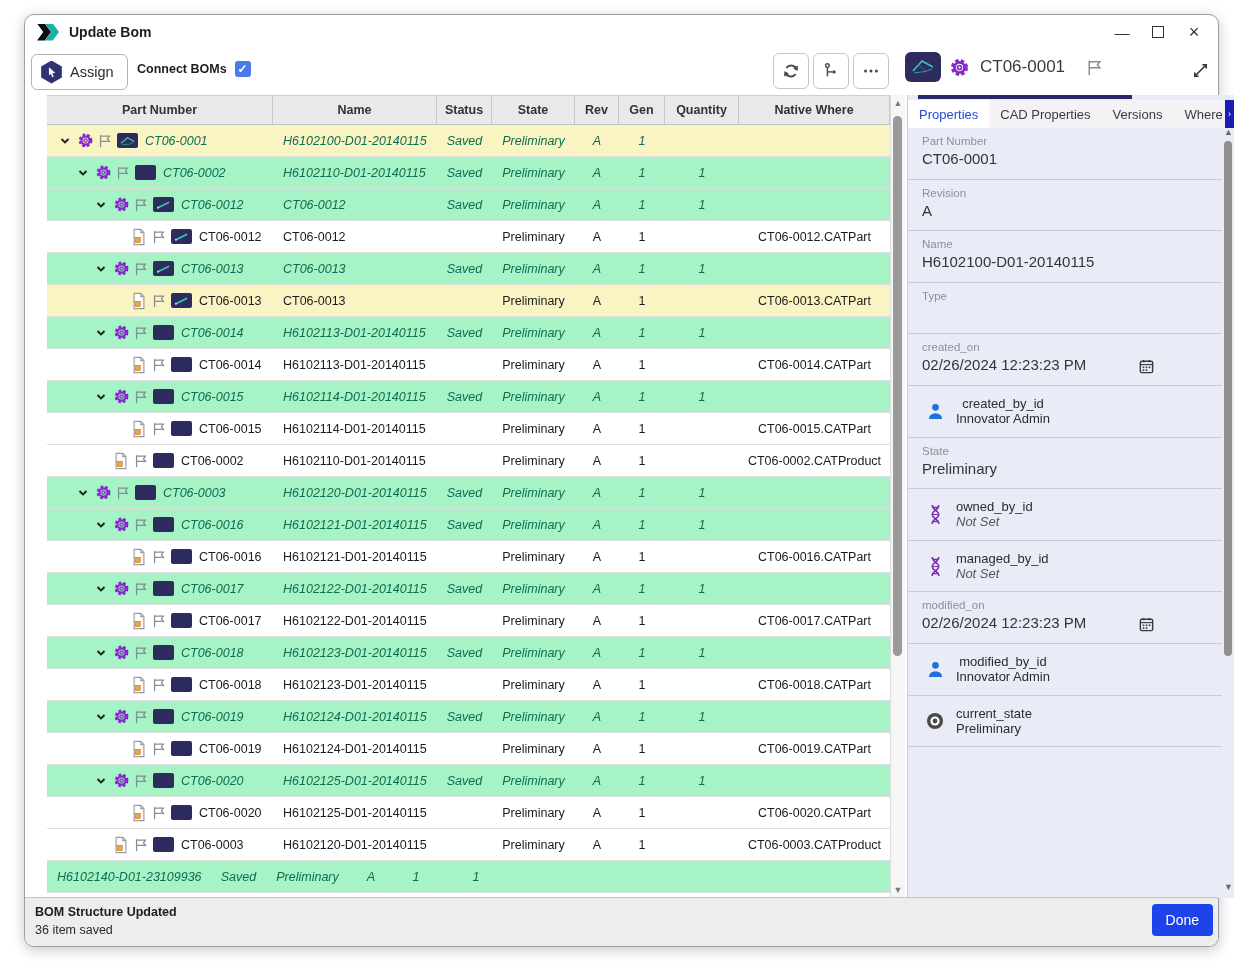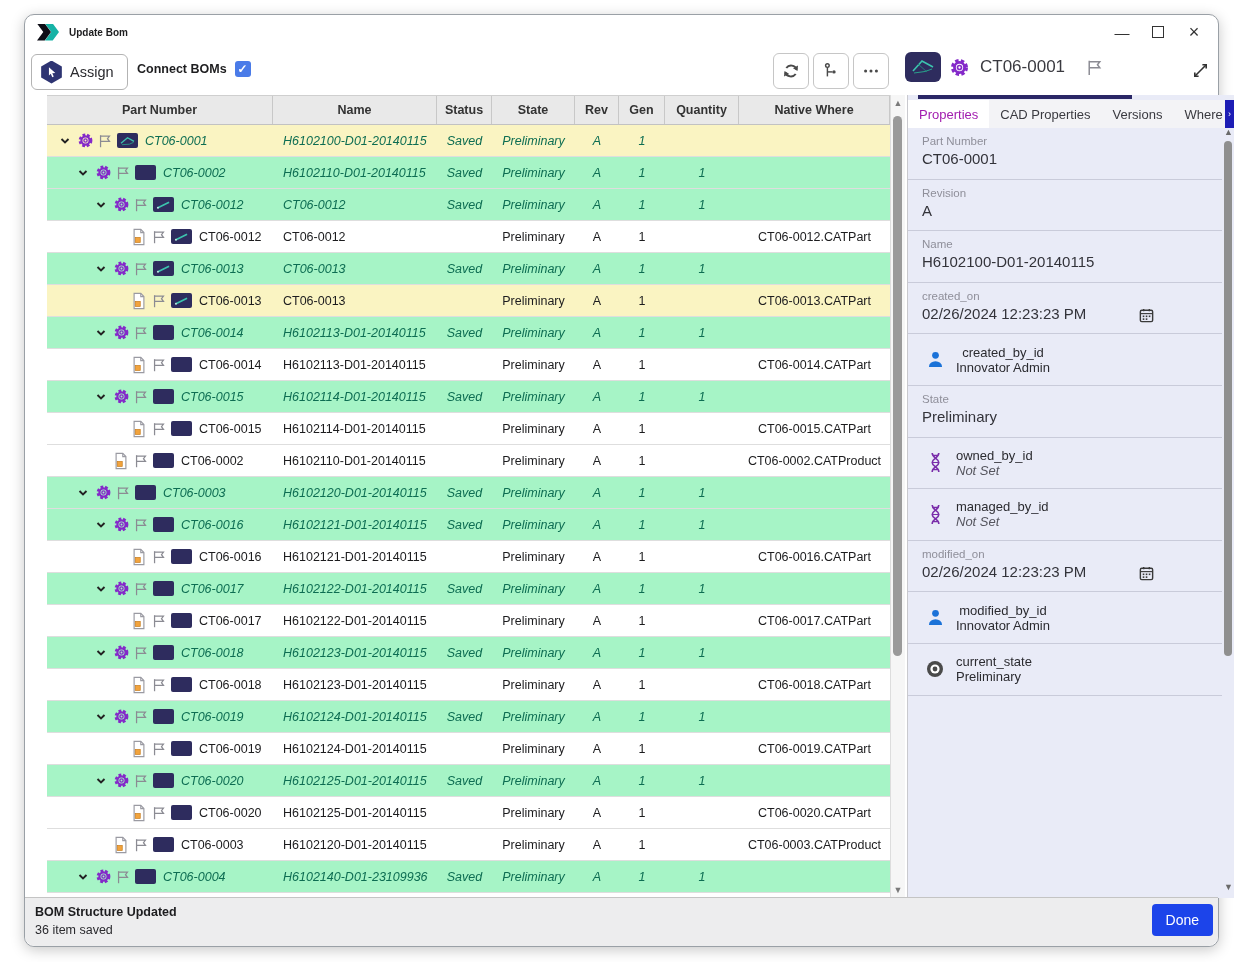--- a/index.html
+++ b/index.html
@@ -6,21 +6,21 @@
     font-family:"Liberation Sans",sans-serif;-webkit-font-smoothing:antialiased;}
   .dialog{position:absolute;left:24px;top:14px;width:1193px;height:931px;background:#fff;
     border:1px solid #9aa0a6;border-radius:10px;box-shadow:0 3px 14px rgba(0,0,0,.22);}
   
   .titlebar{position:absolute;left:0;top:0;right:0;height:34px;display:flex;align-items:center;padding-left:12px;}
   .applogo{position:relative;width:24px;height:17px;margin-right:8px;}
   .applogo .chv{position:absolute;top:0;height:17px;width:14px;
     clip-path:polygon(0 0,55% 0,100% 50%,55% 100%,0 100%,45% 50%);}
   .applogo .chv.teal{left:8px;background:#17b3a6;}
   .applogo .chv.dark{left:0;background:#0d0d16;}
-  .wtitle{font-size:10px;font-weight:700;color:#1d1d1f;}
+  .wtitle{font-size:14px;font-weight:700;color:#1d1d1f;}
   .winctl{position:absolute;top:3px;right:6px;display:flex;}
   .wbtn{width:36px;height:28px;display:flex;align-items:center;justify-content:center;color:#333;font-size:15px;cursor:default;}
   .wbtn .maxbox{width:10px;height:10px;border:1.4px solid #333;}
   
   .toolbar{position:absolute;left:0;top:34px;right:0;height:46px;}
   .assign{position:absolute;left:6px;top:5px;height:34px;display:flex;align-items:center;gap:7px;
     border:1px solid #b3b3b3;border-radius:6px;background:#fff;padding:0 13px 0 8px;font-size:14.5px;color:#2a2a2e;}
   .hex{width:23px;height:23px;background:#2e3472;clip-path:polygon(50% 0,95% 26%,95% 74%,50% 100%,5% 74%,5% 26%);
     display:flex;align-items:center;justify-content:center;}
   .connect{position:absolute;left:112px;top:12px;display:flex;align-items:center;gap:8px;font-size:12.5px;font-weight:700;color:#1d1d1f;}
@@ -58,21 +58,21 @@
   .pn{margin-left:7px;}
   
   .vscroll{position:absolute;top:0;right:0;width:15px;height:803px;background:#f6f6f6;border-left:1px solid #ddd;box-sizing:border-box;}
   .vscroll .arr{position:absolute;left:0;width:100%;text-align:center;font-size:9px;color:#7a7a7a;}
   .vscroll .thumbbar{position:absolute;left:2px;width:9px;background:#9a9a9a;border-radius:5px;}
   
   .panel{position:absolute;left:866px;top:0;width:327px;height:803px;background:#e9ebf7;border-left:1px solid #c9c9ce;box-sizing:border-box;}
   .pheadline{position:absolute;left:10px;top:0;width:214px;height:4px;background:#2a2766;}
   .tabs{position:absolute;left:0;top:5px;right:9px;height:28px;display:flex;background:#f3f3f6;overflow:hidden;}
   .tab{padding:0 11px;display:flex;align-items:center;font-size:13px;color:#3a3a40;white-space:nowrap;}
-  .tab.active{background:#fff;color:#a21caf;}
+  .tab.active{background:#fff;color:#1d4ed8;}
   .taboverflow{position:absolute;top:5px;right:0;width:9px;height:28px;background:#1d1db5;color:#fff;
     font-size:9px;display:flex;align-items:center;justify-content:center;}
   .fields{position:absolute;left:0;top:33px;right:12px;bottom:0;overflow:hidden;}
   .field{box-sizing:border-box;min-height:51.6px;height:51.6px;border-bottom:1px solid #c9cbda;
     padding:7px 0 0 14px;position:relative;}
   .flabel{font-size:11.5px;color:#8f8f9a;margin-bottom:3px;}
   .fvalue{font-size:15px;color:#33333a;min-height:18px;}
   .field.withicon{display:flex;align-items:center;padding-top:0;}
   .ficon{width:26px;display:flex;align-items:center;justify-content:center;flex:0 0 26px;}
   .ftext{margin-left:8px;}
@@ -889,42 +889,20 @@
             </div>
             <div class="td alleft" style="width: 164px;">H6102120-D01-20140115</div>
             <div class="td" style="width: 55px;"></div>
             <div class="td" style="width: 83px;">Preliminary</div>
             <div class="td" style="width: 44px;">A</div>
             <div class="td" style="width: 46px;">1</div>
             <div class="td" style="width: 74px;"></div>
             <div class="td" style="width: 151px;">CT06-0003.CATProduct</div>
           </div>
           <div class="trow hl-green saved">
-            <div class="td tree" style="width: 226px; padding-left: 26px;">
-              <span class="chev">
-                <svg width="12" height="12" viewBox="0 0 12 12">
-                  <path d="M2.5 4 L6 7.5 L9.5 4" stroke="#222" stroke-width="1.9" fill="none"></path>
-                </svg>
-              </span>
-              <span class="icn rowicn">
-                <svg width="17" height="17" viewBox="0 0 20 20">
-                  <circle cx="10" cy="10" r="6.4" fill="none" stroke="#8429c9" stroke-width="3.4" stroke-dasharray="3.1 2.1"></circle>
-                  <circle cx="10" cy="10" r="4.8" fill="none" stroke="#8429c9" stroke-width="2.6"></circle>
-                  <circle cx="10" cy="10" r="1.9" fill="none" stroke="#8429c9" stroke-width="1.6"></circle>
-                </svg>
-              </span>
-              <span class="icn rowicn">
-                <svg width="16" height="16" viewBox="0 0 18 18" fill="none" stroke="#8b8b93" stroke-width="1.4">
-                  <path d="M4 2.5 V16"></path>
-                  <path d="M4 3.5 H14 L11.8 6.4 L14 9.3 H4"></path>
-                </svg>
-              </span>
-              <span class="thumb"></span>
-              <span class="pn">CT06-0004</span>
-            </div>
             <div class="td alleft" style="width: 164px;">H6102140-D01-23109936</div>
             <div class="td" style="width: 55px;">Saved</div>
             <div class="td" style="width: 83px;">Preliminary</div>
             <div class="td" style="width: 44px;">A</div>
             <div class="td" style="width: 46px;">1</div>
             <div class="td" style="width: 74px;">1</div>
             <div class="td" style="width: 151px;"></div>
           </div>
         </div>
       <div class="vscroll">
@@ -950,20 +928,24 @@
           </div>
           <div class="field">
             <div class="flabel">Revision</div>
             <div class="fvalue">A</div>
           </div>
           <div class="field">
             <div class="flabel">Name</div>
             <div class="fvalue">H6102100-D01-20140115</div>
           </div>
           <div class="field">
+            <div class="flabel">Type</div>
+            <div class="fvalue"></div>
+          </div>
+          <div class="field">
             <div class="flabel">created_on</div>
             <div class="fvalue">02/26/2024 12:23:23 PM</div>
             <span class="icn calpos">
               <svg width="17" height="17" viewBox="0 0 18 18">
                 <rect x="2.5" y="3.5" width="13" height="12" rx="1.5" fill="none" stroke="#3a3a3a" stroke-width="1.5"></rect>
                 <path d="M2.5 7 H15.5" stroke="#3a3a3a" stroke-width="1.2"></path>
                 <path d="M6 2 V4.5 M12 2 V4.5" stroke="#3a3a3a" stroke-width="1.5"></path>
                 <g fill="#3a3a3a">
                   <rect x="5" y="9" width="1.7" height="1.7"></rect>
                   <rect x="8.2" y="9" width="1.7" height="1.7"></rect>

